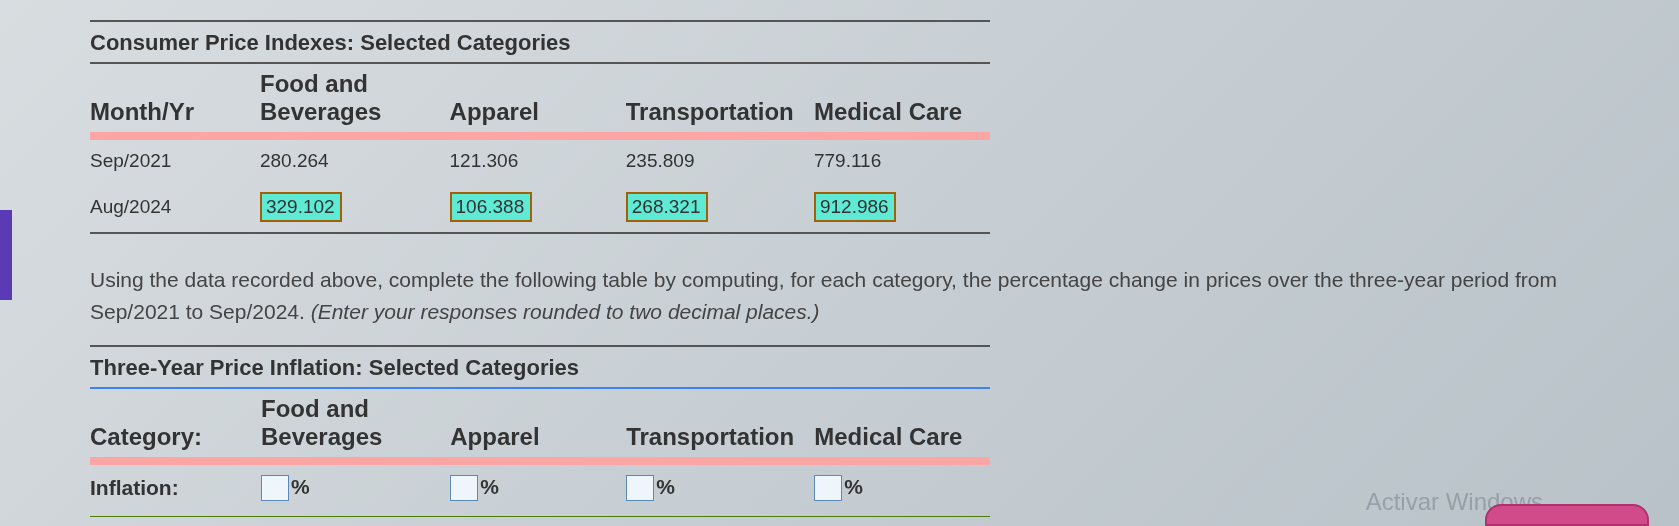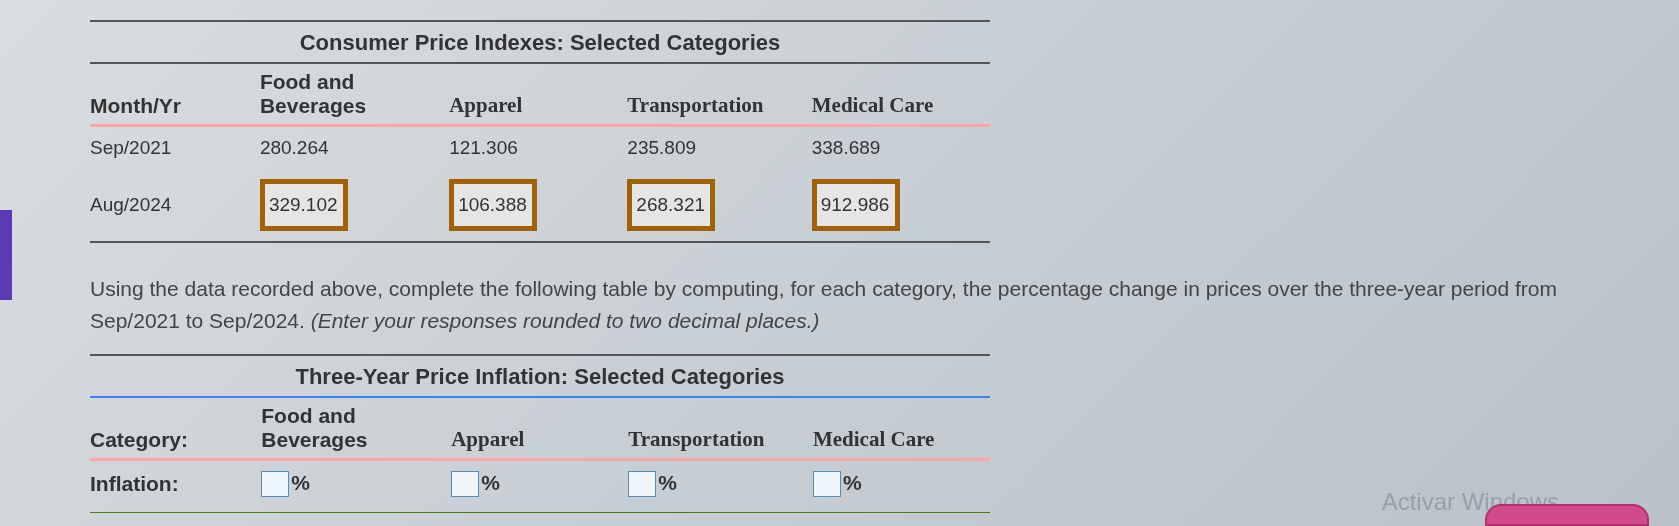--- a/index.html
+++ b/index.html
@@ -15,49 +15,49 @@
   }
   .table-wrap {
     width: 900px;
   }
   .tbl {
     width: 100%;
     border-collapse: collapse;
     font-size: 21px;
   }
   .title-row td {
-    text-align: center;
+    text-align: left;
     font-weight: bold;
     font-size: 22px;
     padding: 8px 0 6px 0;
     border-top: 2px solid #555;
     border-bottom: 2px solid #555;
   }
   .hdr td, .hdr th {
     font-weight: bold;
     vertical-align: bottom;
     padding: 6px 10px 6px 0;
     text-align: left;
-    border-bottom: 3px solid #fca5a5;
-    font-size: 21px;
+    border-bottom: 8px solid #fca5a5;
+    font-size: 24px;
   }
   .data-row td {
     padding: 10px 10px 10px 0;
     font-size: 19px;
   }
   .data-row.last td {
     border-bottom: 2px solid #555;
   }
   .col-month { width: 170px; }
   .col-cat   { width: 190px; }
-  .col-oth   { width: 180px; font-family: Liberation Serif, serif; }
+  .col-oth   { width: 180px; }
   .hl {
-    background: #e5e5e5;
-    border: 5px solid #a16207;
-    padding: 10px 4px;
+    background: #5eead4;
+    border: 2px solid #a16207;
+    padding: 2px 4px;
     display: inline-block;
     min-width: 70px;
   }
   .instr {
     font-size: 21px;
     color: #444;
     margin: 30px 0 18px 0;
     line-height: 1.5;
     max-width: 1560px;
   }
@@ -77,21 +77,21 @@
     display: inline-block;
     width: 26px;
     height: 24px;
     border: 1px solid #5a8ab8;
     background: #eef5fb;
     vertical-align: middle;
     margin-right: 2px;
   }
   .watermark {
     position: absolute;
-    right: 120px;
+    right: 136px;
     bottom: 10px;
     font-size: 24px;
     color: rgba(120,130,140,0.55);
   }
   .side-accent {
     position: absolute;
     left: 0;
     top: 210px;
     width: 12px;
     height: 90px;
@@ -124,21 +124,21 @@
       <th class="col-cat"><span>Food and<br>Beverages</span></th>
       <th class="col-oth">Apparel</th>
       <th class="col-oth">Transportation</th>
       <th class="col-oth">Medical Care</th>
     </tr>
     <tr class="data-row">
       <td>Sep/2021</td>
       <td>280.264</td>
       <td>121.306</td>
       <td>235.809</td>
-      <td>338.689</td>
+      <td>779.116</td>
     </tr>
     <tr class="data-row last">
       <td>Aug/2024</td>
       <td><span class="hl">329.102</span></td>
       <td><span class="hl">106.388</span></td>
       <td><span class="hl">268.321</span></td>
       <td><span class="hl">912.986</span></td>
     </tr>
   </tbody>
     </table>

